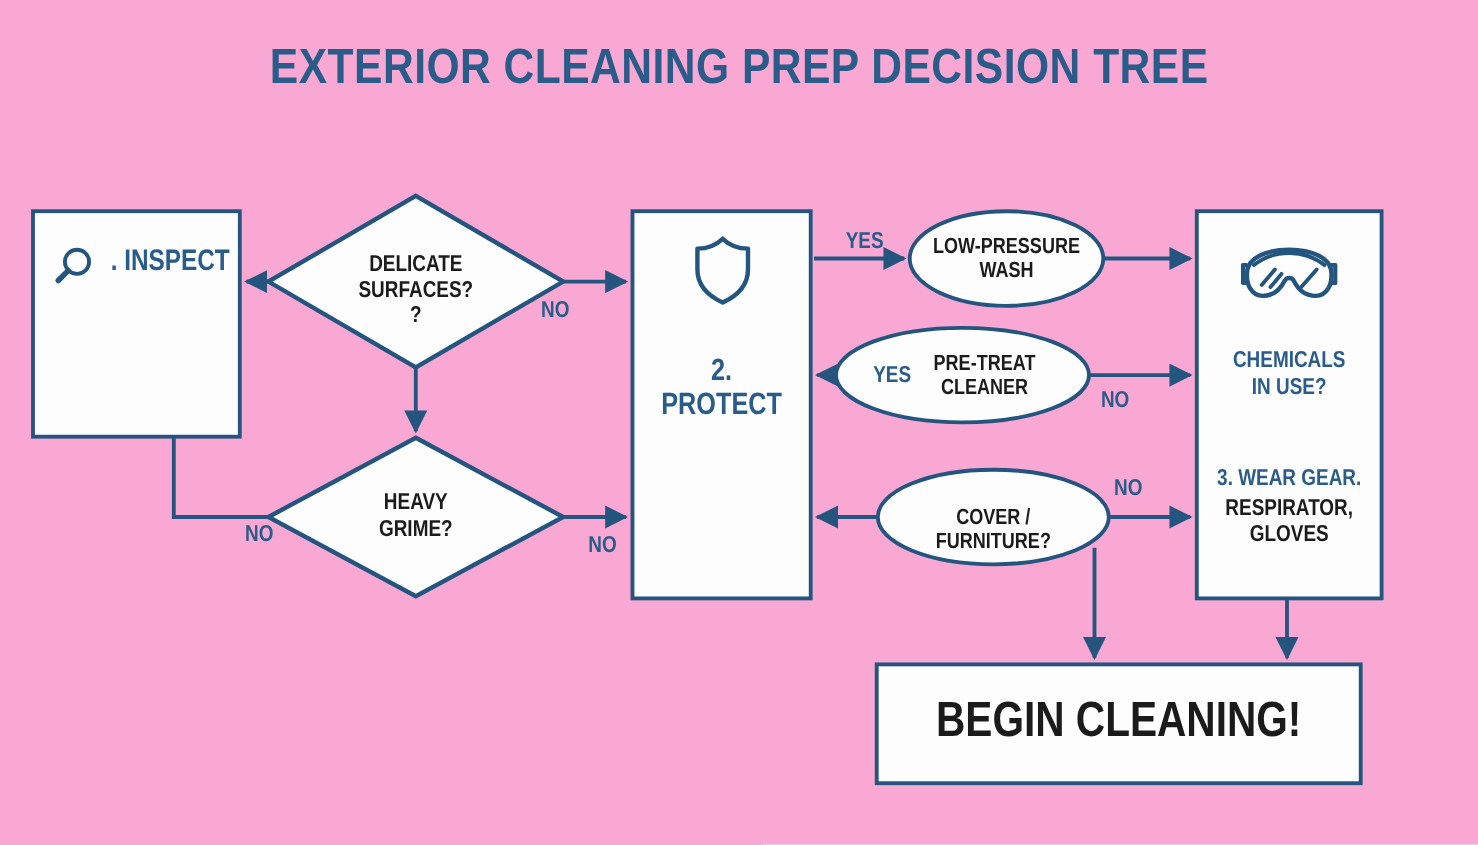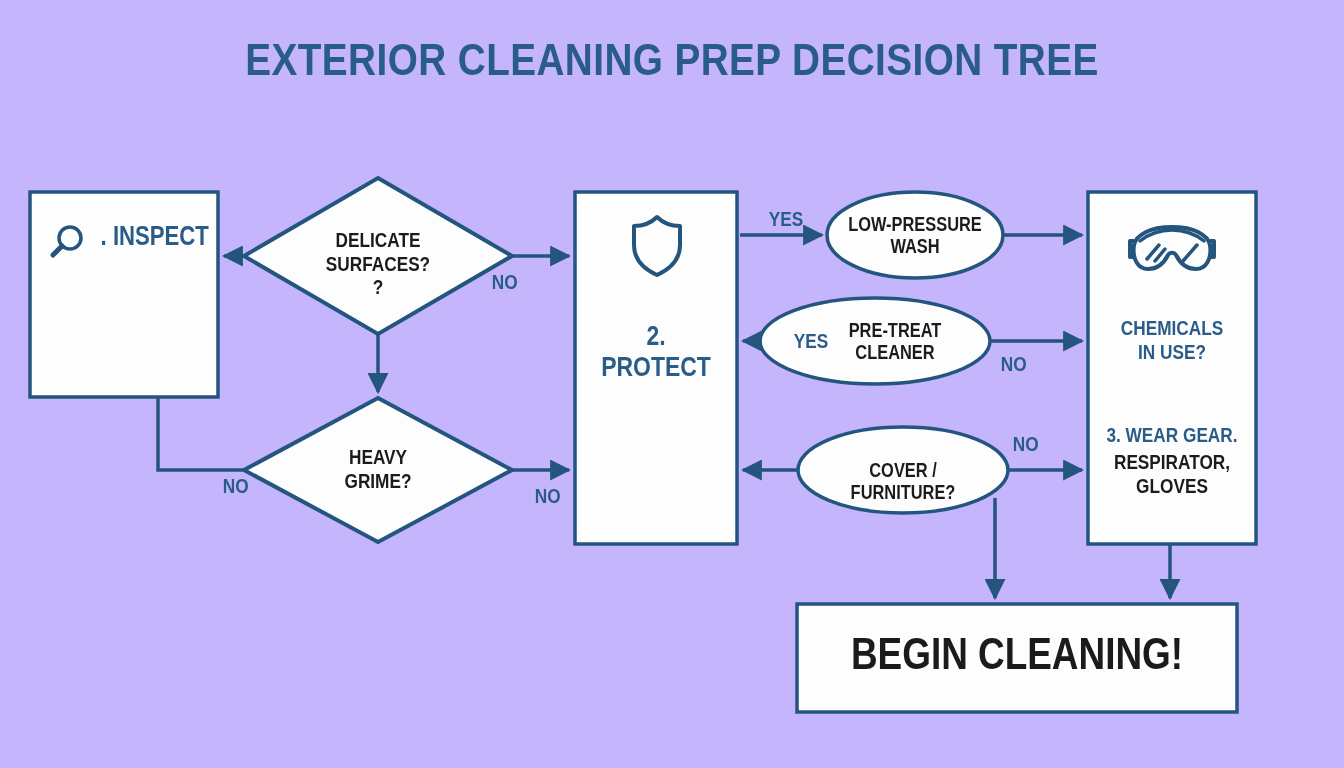--- a/index.html
+++ b/index.html
@@ -8,21 +8,21 @@
     padding: 0;
     background: #ffffff;
   }
   body {
     font-family: "Liberation Sans", sans-serif;
   }
   #canvas {
     position: relative;
     width: 1344px;
     height: 768px;
-    background: #c4b5fd;
+    background: #f9a8d4;
     overflow: hidden;
   }
   #flow-svg {
     position: absolute;
     left: 0;
     top: 0;
     width: 1344px;
     height: 768px;
   }
   .page-title {

